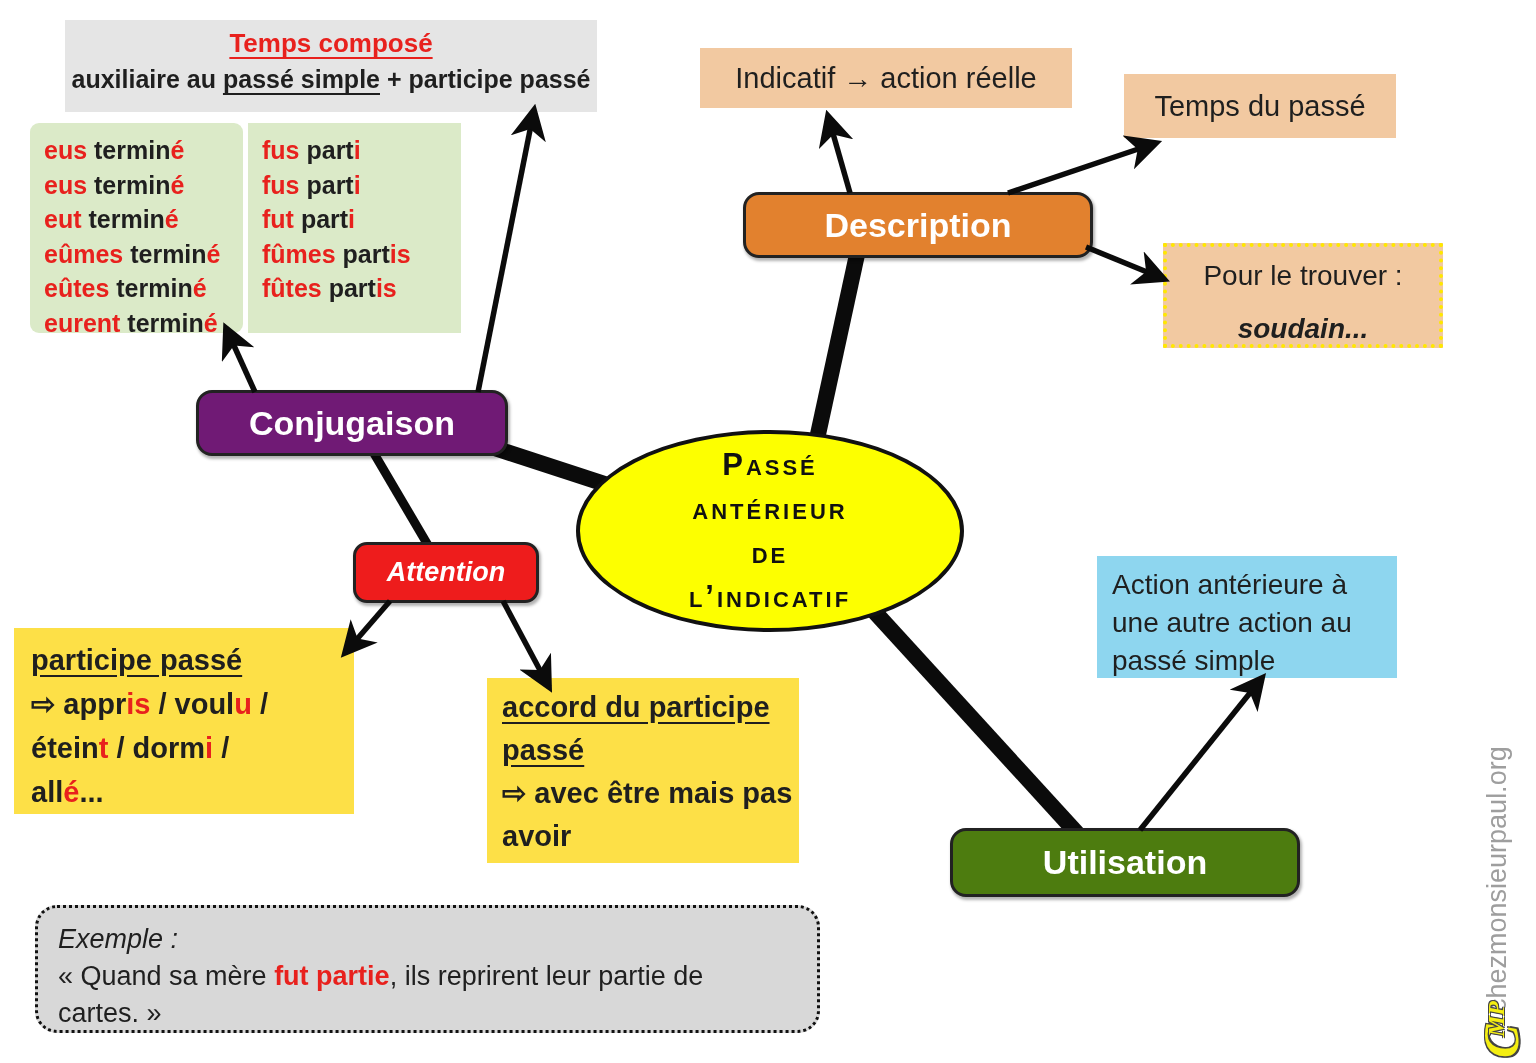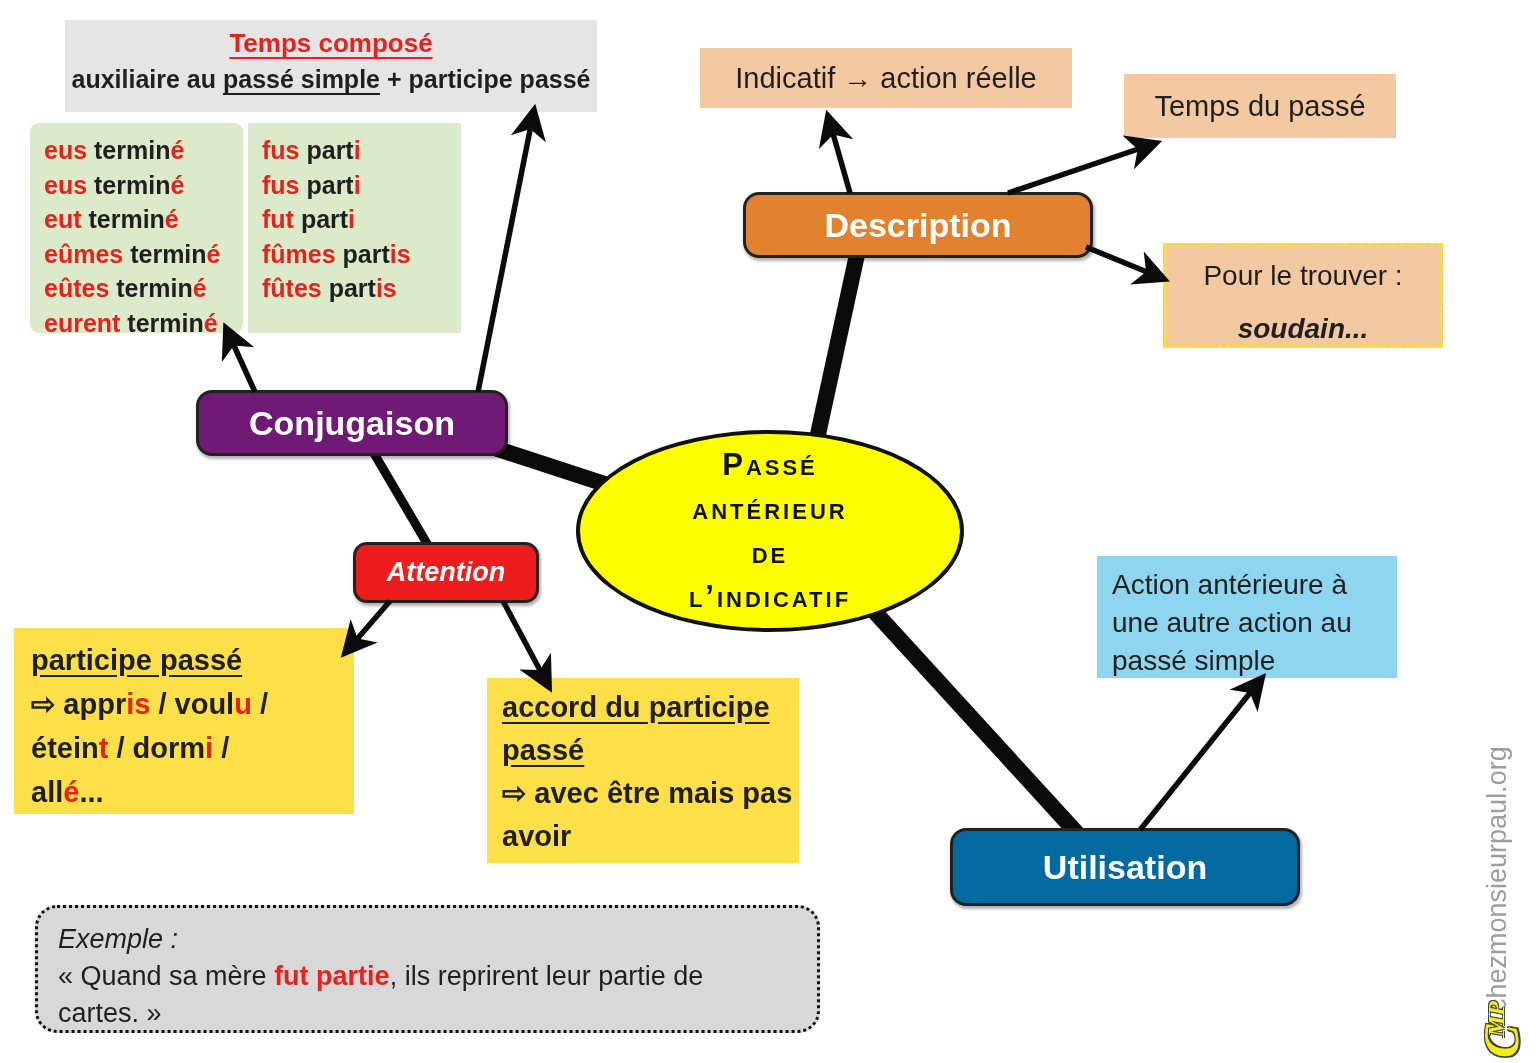--- a/index.html
+++ b/index.html
@@ -30,21 +30,21 @@
   .conj-right{left:248px;top:123px;width:213px;height:210px;}
 
   
   .node{display:flex;align-items:center;justify-content:center;color:#fff;font-weight:bold;
         border:3px solid #222;border-radius:16px;z-index:3;
         box-shadow:1.5px 2.5px 3px rgba(0,0,0,.3);}
   .conjugaison-node{left:152px;top:390px;width:312px;height:66px;background:#701a75;font-size:34px;margin-left:44px;}
   .attention-node{left:353px;top:542px;width:186px;height:61px;background:#ee1c1c;
                   font-size:27px;font-style:italic;border-radius:14px;}
   .description-node{left:743px;top:192px;width:350px;height:66px;background:#e2812e;font-size:34px;}
-  .utilisation-node{left:950px;top:828px;width:350px;height:78px;background:#0369a1;font-size:34px;}
+  .utilisation-node{left:950px;top:828px;width:350px;height:69px;background:#4d7c0f;font-size:34px;}
 
   
   .center-ellipse{left:576px;top:430px;width:388px;height:202px;background:#fdff00;
         border:4px solid #111;border-radius:50%;z-index:2;
         display:flex;flex-direction:column;align-items:center;justify-content:center;
         font-weight:bold;font-variant:small-caps;letter-spacing:3px;
         font-size:31px;line-height:44px;color:#111;text-align:center;}
 
   
   .peach{background:#f2c9a1;color:#1f1f1f;}

